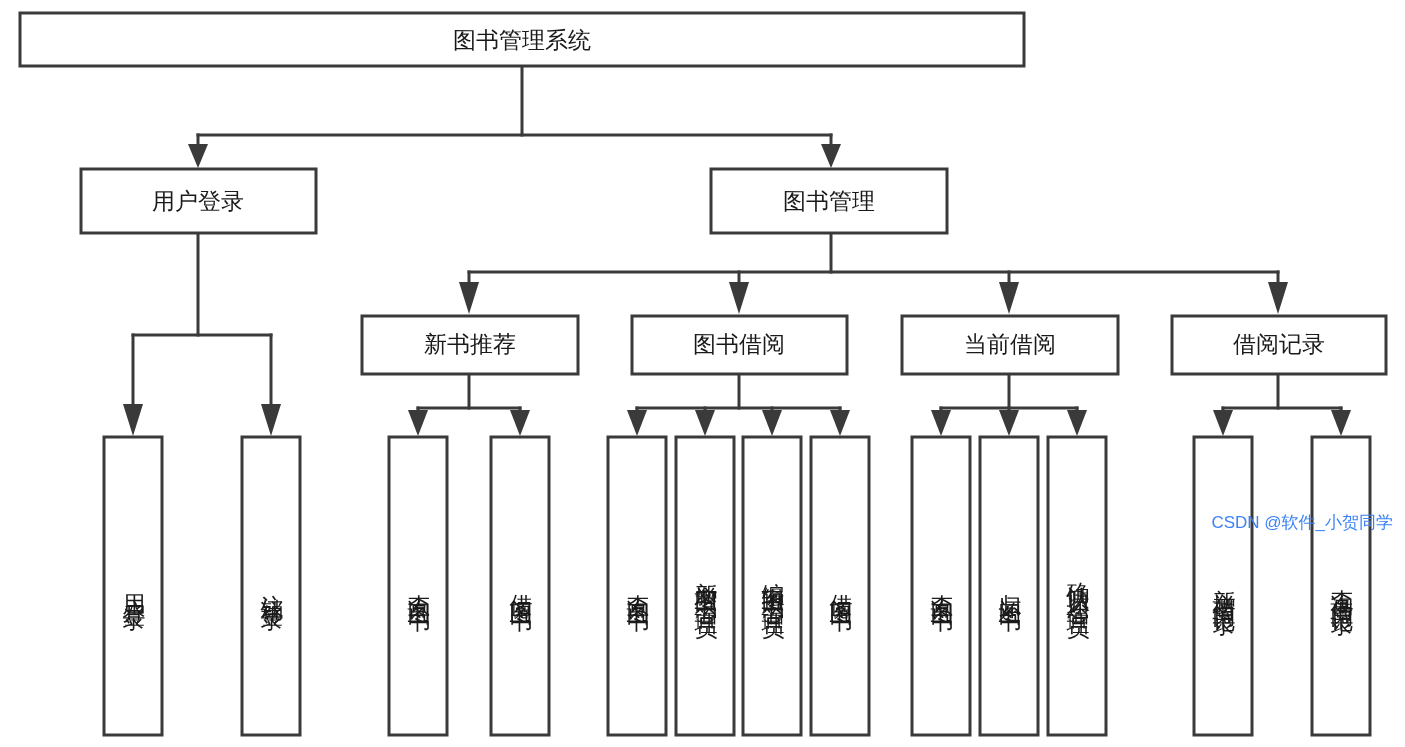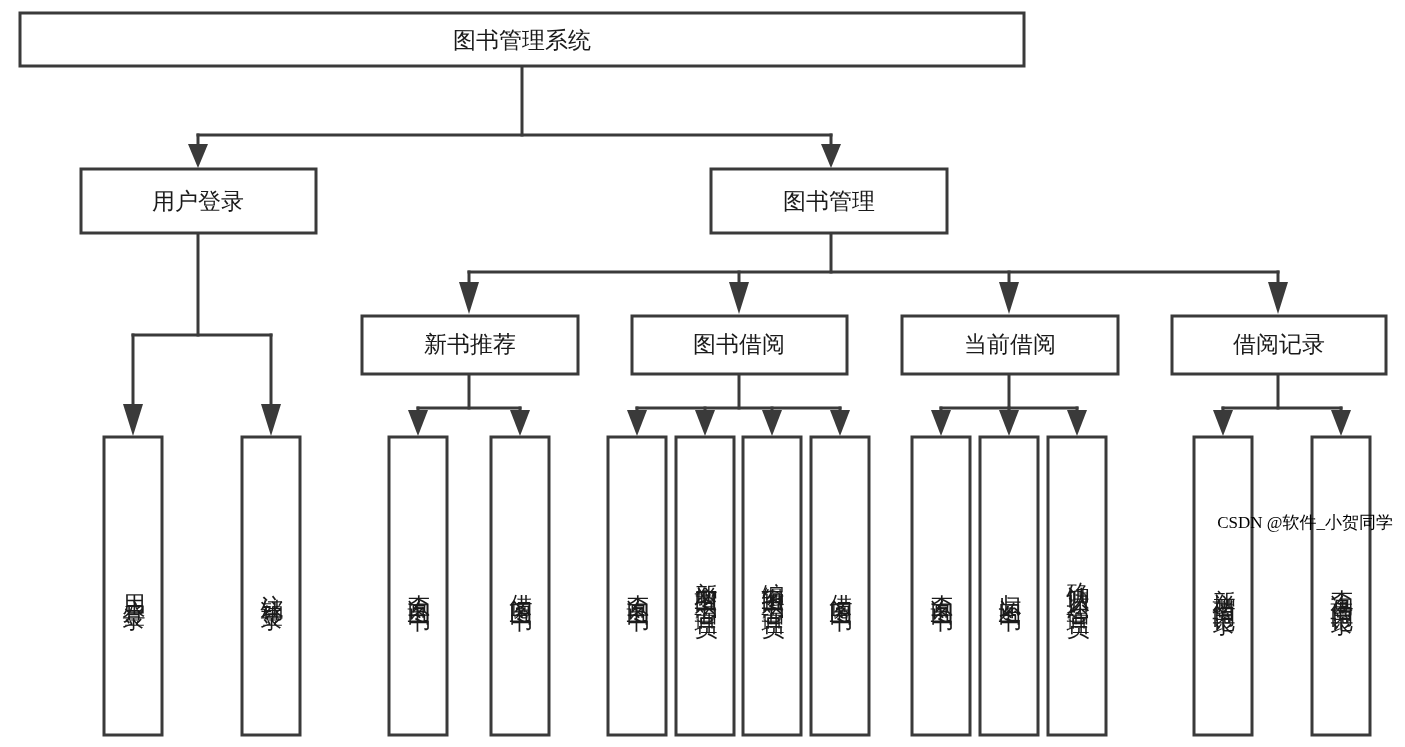--- a/index.html
+++ b/index.html
@@ -17,23 +17,23 @@
     font-family:"DejaVu Sans","Liberation Sans",sans-serif;
     fill:#1a1a1a;
     text-anchor:middle;
     dominant-baseline:middle;
   }
   .label-h{font-size:23px;}
   .label-v{font-size:23px;writing-mode:vertical-rl;text-orientation:upright;letter-spacing:5px;}
   .watermark{
     position:absolute;
     right:12px;bottom:6px;
-    font-family:Liberation Serif, serif;
+    font-family:Liberation Sans, sans-serif;
     font-size:17px;
-    color:#000000;
+    color:#3b82f6;
     white-space:nowrap;
     user-select:none;
     pointer-events:none;
   }
 </style>
 </head>
 <body>
 
 <div id="diagram-root">
 

